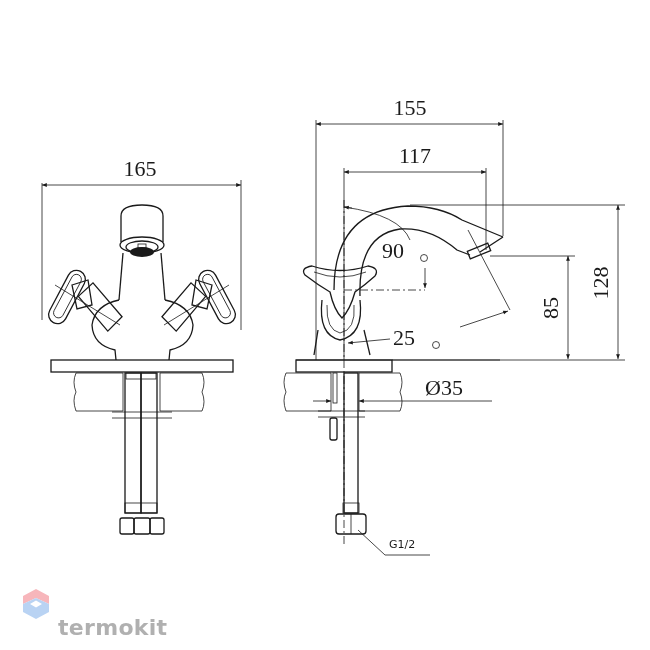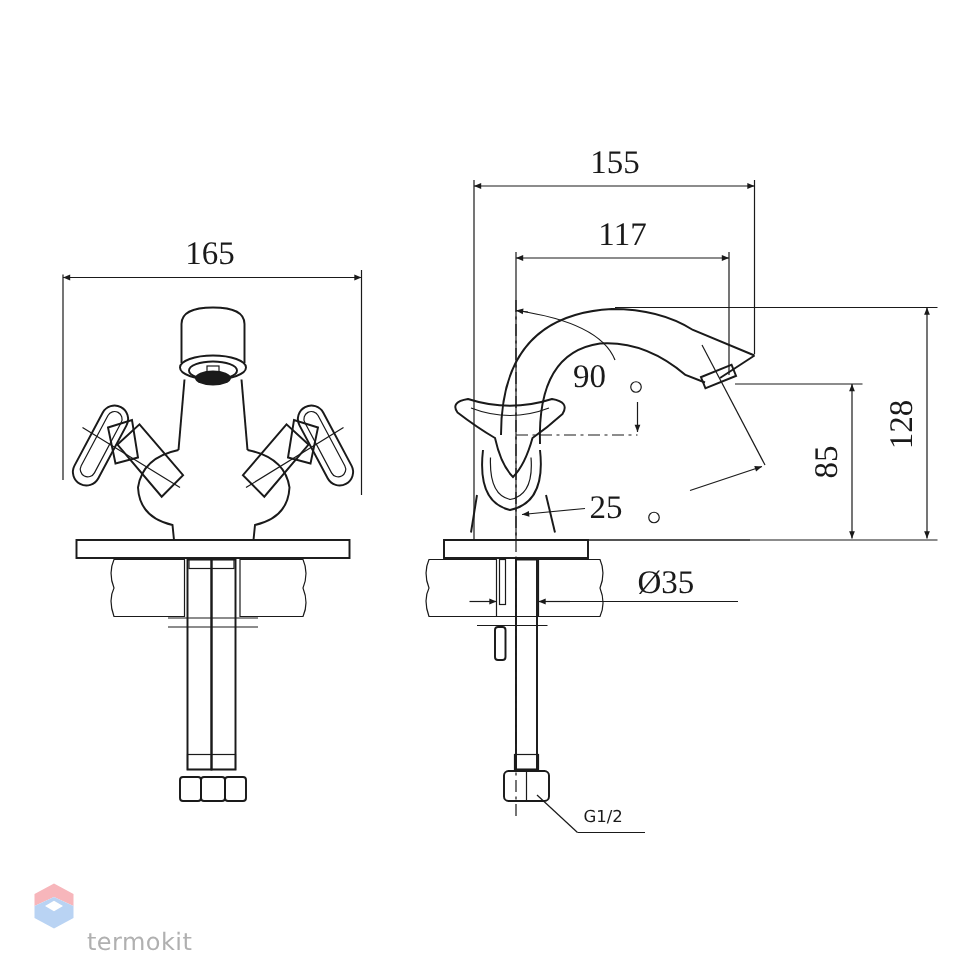--- a/index.html
+++ b/index.html
@@ -4,21 +4,21 @@
 <style>
   html, body { margin: 0; padding: 0; background: #ffffff; }
   body { width: 650px; height: 650px; position: relative; overflow: hidden; font-family: "DejaVu Serif", serif; }
   #drawing { position: absolute; left: 0; top: 0; width: 650px; height: 650px; }
   .ln { stroke: #1a1a1a; stroke-width: 1.3; fill: none; }
   .thin { stroke: #1a1a1a; stroke-width: 0.8; fill: none; }
   .dash { stroke: #1a1a1a; stroke-width: 0.8; fill: none; stroke-dasharray: 8 3 2 3; }
   .dimtxt { font-family: "Liberation Serif", serif; font-size: 22px; fill: #1a1a1a; }
   .smtxt { font-family: "DejaVu Sans", sans-serif; font-size: 11px; fill: #1a1a1a; }
   .logo { position: absolute; left: 22px; top: 586px; height: 36px; display: flex; align-items: center; }
-  .logo-text { font-family: "DejaVu Sans", sans-serif; font-weight: normal; font-size: 16px; color: #b0b0b0; margin-left: 8px; letter-spacing: 0.3px; margin-top: 47px; }
+  .logo-text { font-family: "DejaVu Sans", sans-serif; font-weight: bold; font-size: 22px; color: #b0b0b0; margin-left: 8px; letter-spacing: 0.3px; margin-top: 47px; }
 </style>
 </head>
 <body>
 
 <svg id="drawing" viewBox="0 0 650 650" xmlns="http://www.w3.org/2000/svg">
   <defs>
     <pattern id="hatch" width="8" height="8" patternUnits="userSpaceOnUse" patternTransform="rotate(45)">
       <line x1="0" y1="0" x2="0" y2="8" stroke="#1a1a1a" stroke-width="0.8"></line>
     </pattern>
     <marker id="arr" viewBox="0 0 10 10" refX="10" refY="5" markerWidth="9" markerHeight="6" orient="auto-start-reverse">

